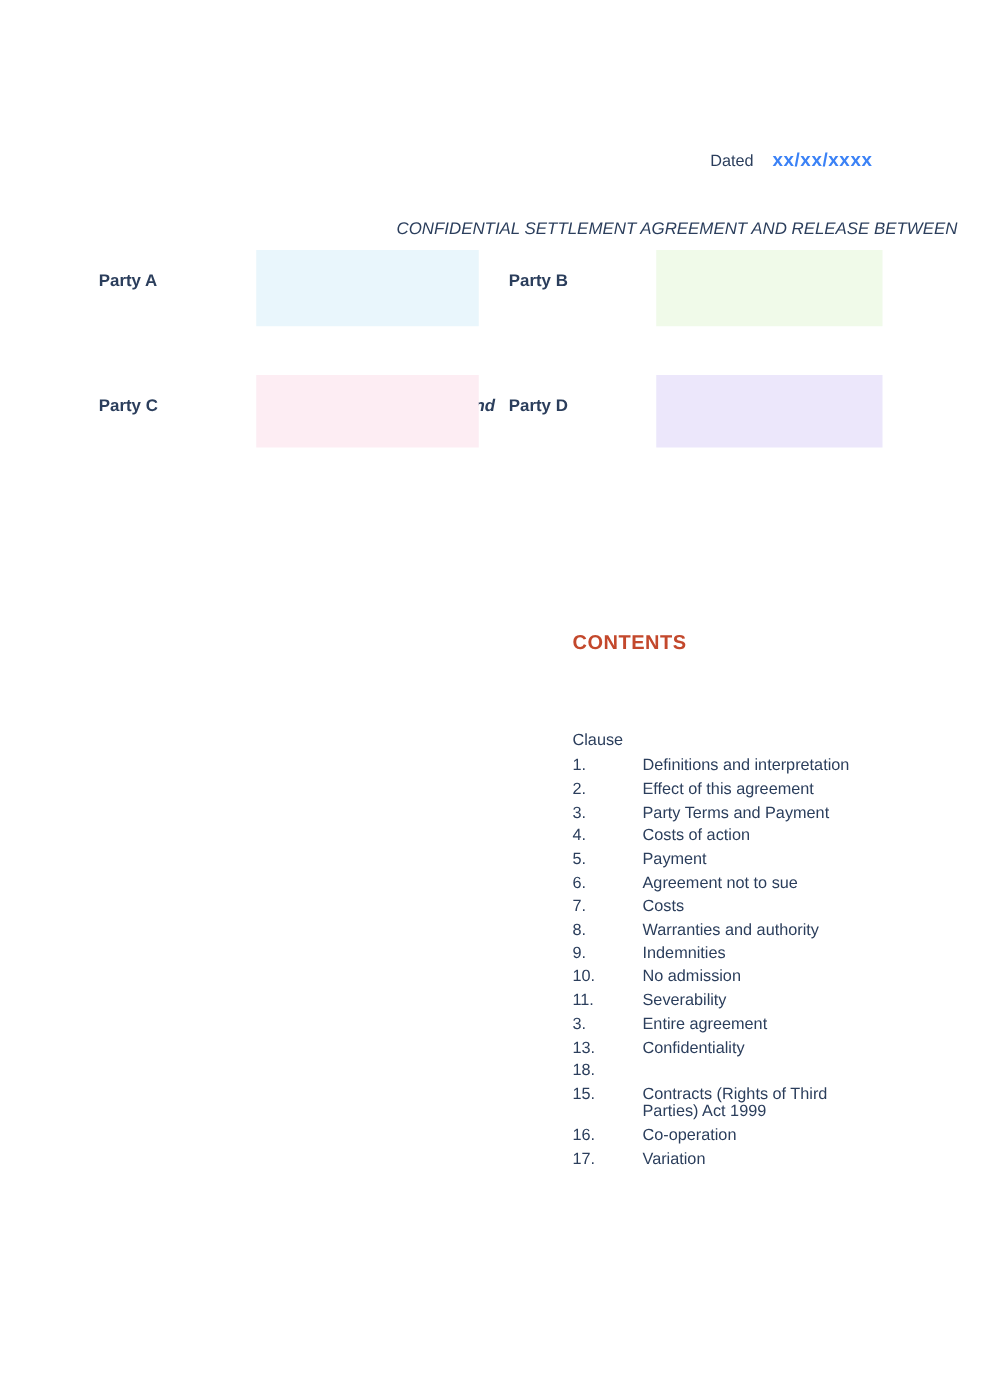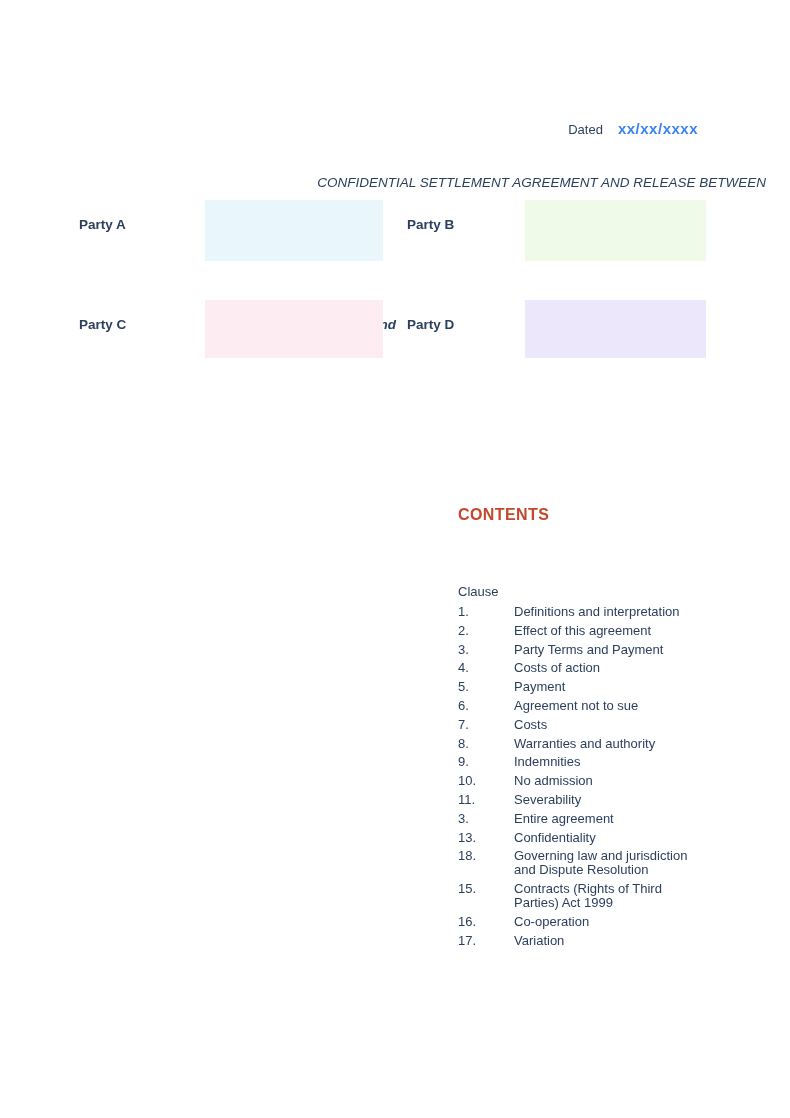--- a/index.html
+++ b/index.html
@@ -191,22 +191,20 @@
       <li class="toc-item">
         <span class="toc-num">3.</span>
         <span class="toc-label">Entire agreement</span>
       </li>
       <li class="toc-item">
         <span class="toc-num">13.</span>
         <span class="toc-label">Confidentiality</span>
       </li>
       <li class="toc-item">
         <span class="toc-num">18.</span>
-        <span class="toc-label">Governing law and jurisdiction
-and Dispute Resolution</span>
       </li>
       <li class="toc-item">
         <span class="toc-num">15.</span>
         <span class="toc-label">Contracts (Rights of Third
 Parties) Act 1999</span>
       </li>
       <li class="toc-item">
         <span class="toc-num">16.</span>
         <span class="toc-label">Co-operation</span>
       </li>

